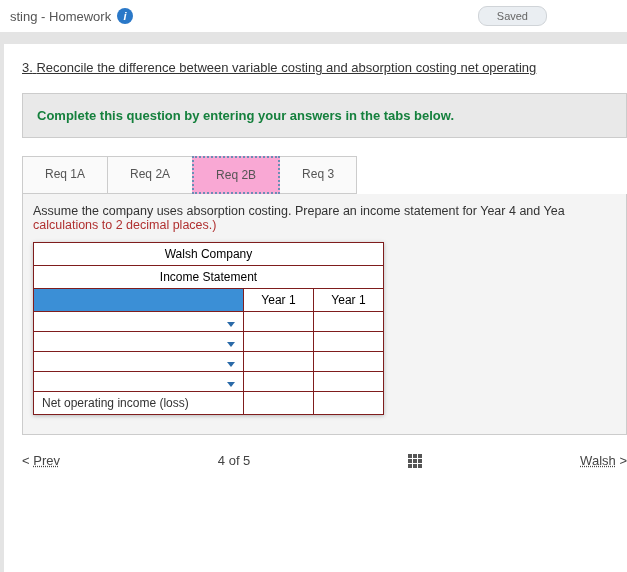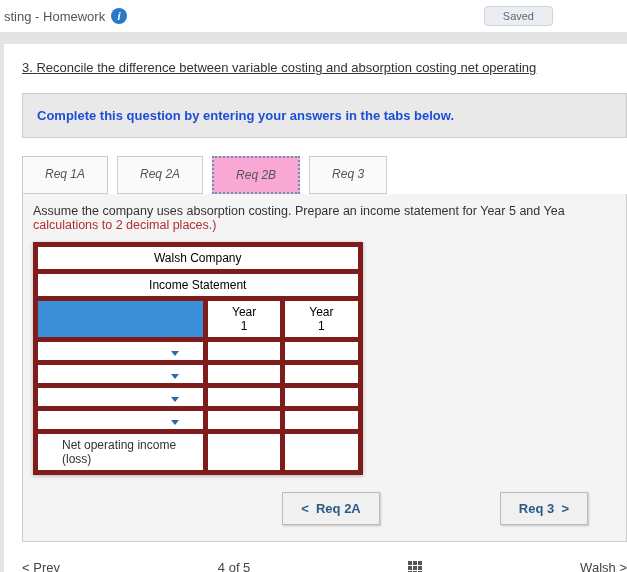--- a/index.html
+++ b/index.html
@@ -7,39 +7,39 @@
   font-family: Arial, Helvetica, sans-serif;
   background: #e4e4e4;
   width: 627px;
   height: 572px;
   overflow: hidden;
   position: relative;
   color: #333;
 }
 .header {
   background: #fff;
-  padding: 6px 4px;
+  padding: 6px 10px;
   display: flex;
   align-items: center;
   gap: 6px;
   font-size: 13px;
   color: #555;
 }
 .info-icon {
   width: 16px; height: 16px; border-radius: 50%;
   background: #2a78c8; color: #fff;
   display: inline-flex; align-items: center; justify-content: center;
   font-weight: bold; font-size: 11px; font-style: italic;
 }
 .saved-pill {
   margin-left: auto;
   margin-right: 70px;
   background: #eaeef2;
   border: 1px solid #d0d4d8;
-  border-radius: 4px;
+  border-radius: 9px;
   padding: 3px 18px;
   font-size: 11px;
   color: #666;
 }
 .content {
   background: #fff;
   margin: 12px 0 0 4px;
   padding: 16px 0 0 18px;
   min-height: 540px;
 }
@@ -48,28 +48,27 @@
   color: #333;
   margin-bottom: 18px;
   text-decoration: underline;
 }
 .instruction-bar {
   background: #e9e9e9;
   border: 1px solid #ccc;
   padding: 14px 14px;
   font-size: 13px;
   font-weight: bold;
-  color: #1d4ed8;
+  color: #15803d;
   margin-right: 0;
 }
 .tabs {
   display: flex;
   margin-top: 18px;
-  gap: 10px;
-  font-style: italic;
+  gap: 0;
 }
 .tab {
   border: 1px solid #ccc;
   background: #fafafa;
   padding: 10px 22px;
   font-size: 12px;
   color: #555;
   cursor: pointer;
   margin-right: -1px;
 }
@@ -91,22 +90,22 @@
 .stmt-wrap {
   margin-top: 10px;
   display: inline-block;
   box-shadow: 0 1px 4px rgba(0,0,0,0.25);
 }
 table.stmt {
   border-collapse: collapse;
   font-size: 12px;
 }
 table.stmt td, table.stmt th {
-  border: 5px solid #7f1d1d;
-  padding: 4px 24px;
+  border: 1px solid #7f1d1d;
+  padding: 4px 8px;
   background: #fff;
 }
 .header-row td {
   background: #3b8fd6;
   color: #000;
   font-weight: normal;
   text-align: center;
   border: 1px solid #1a4e7d;
   height: 20px;
 }
@@ -116,21 +115,21 @@
   text-align: center;
   border: 1px solid #1a4e7d;
   height: 22px;
   font-weight: normal;
 }
 .colhead td.empty { background:#3b8fd6; }
 .datarow td {
   height: 20px;
   background: #fff;
 }
-.label-cell { width: 170px; }
+.label-cell { width: 210px; }
 .val-cell { width: 70px; }
 .dd-mark {
   display:inline-block;
   width:0;height:0;
   border-left:4px solid transparent;
   border-right:4px solid transparent;
   border-top:5px solid #2a6aa8;
   float:right;
   margin-top:5px;
 }
@@ -190,21 +189,21 @@
 
   <div class="tabs">
     <div class="tab">Req 1A</div>
     <div class="tab">Req 2A</div>
     <div class="tab active">Req 2B</div>
     <div class="tab">Req 3</div>
   </div>
 
   <div class="tab-body">
     <div>
-      <span>Assume the company uses absorption costing. Prepare an income statement for Year 5 and Yea</span><br>
+      <span>Assume the company uses absorption costing. Prepare an income statement for Year 4 and Yea</span><br>
       <span class="red">calculations to 2 decimal places.)</span>
     </div>
 
     <div class="stmt-wrap">
       <table class="stmt">
         <tbody>
             <tr class="header-row">
           <td colspan="3">Walsh Company</td>
         </tr>
         <tr class="header-row">
@@ -245,28 +244,20 @@
         </tr>
         <tr class="datarow">
           <td class="label-cell">Net operating income (loss)</td>
           <td class="val-cell"></td>
           <td class="val-cell"></td>
         </tr>
       </tbody>
         </table>
     </div>
 
-    <div class="nav-btns">
-      <div class="nav-btn">
-        <span class="chev">&lt;</span>&nbsp;&nbsp;<span>Req 2A</span>
-      </div>
-      <div class="nav-btn">
-        <span>Req 3</span>&nbsp;&nbsp;<span class="chev">&gt;</span>
-      </div>
-    </div>
   </div>
 
   <div class="pager">
     <span><span>&lt;</span>&nbsp;<span class="link">Prev</span></span>
     <span>4 of 5</span>
     <span class="grid-icon">
         <span></span>
         <span></span>
         <span></span>
         <span></span>

